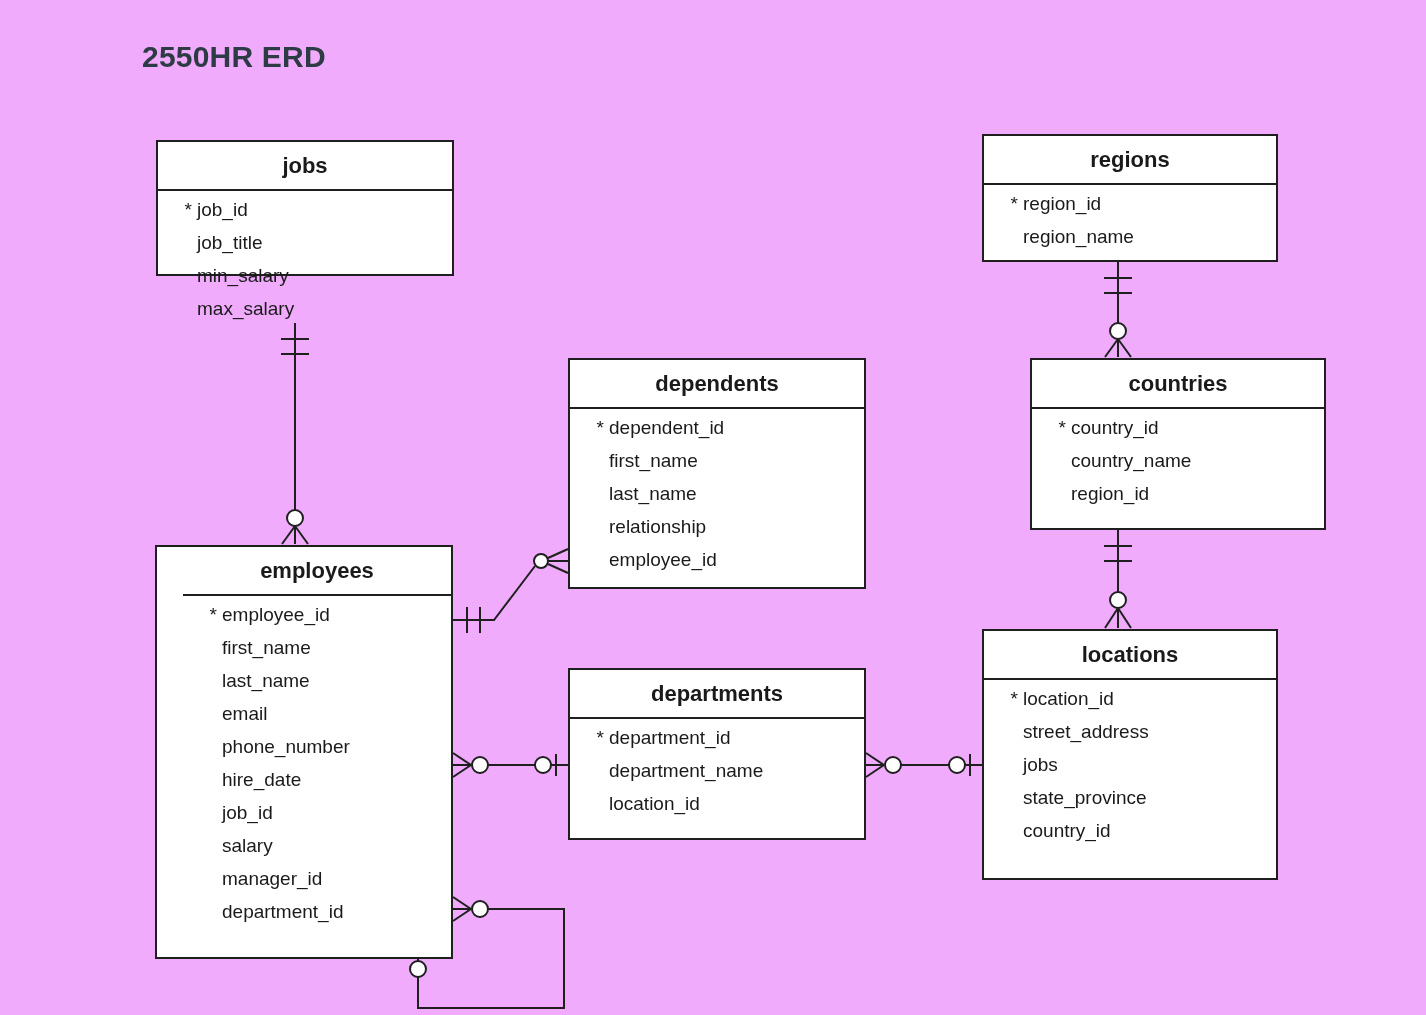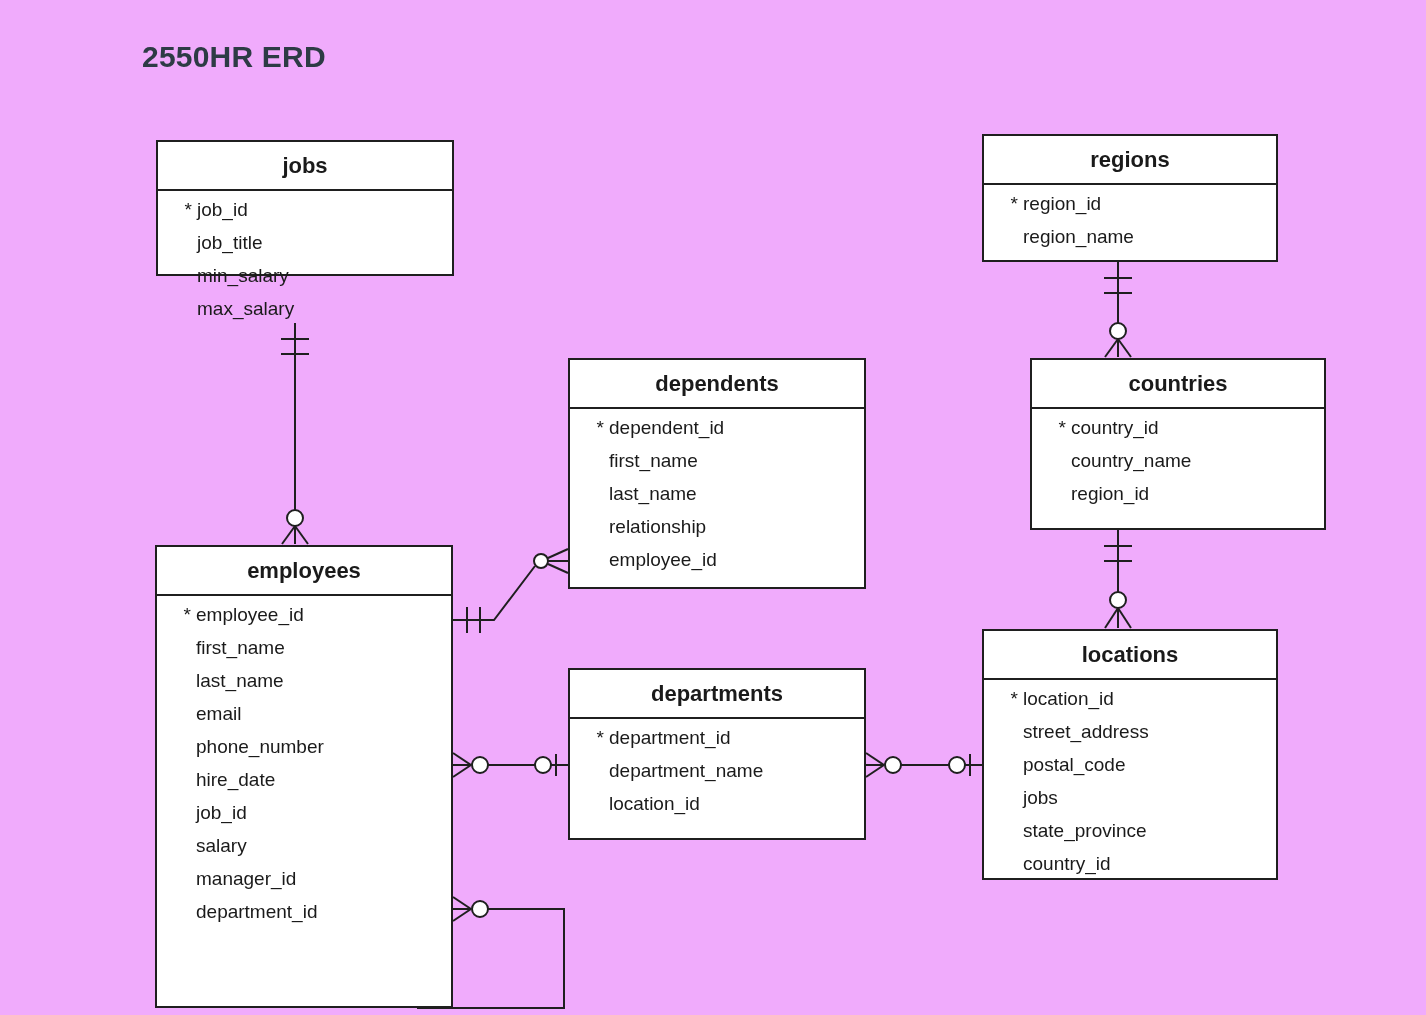--- a/index.html
+++ b/index.html
@@ -64,21 +64,21 @@
     text-align: right;
     flex: 0 0 34px;
   }
   .fname { margin-left: 5px; }
 
   
   #t-jobs        { left: 156px; top: 140px; width: 298px; height: 136px; }
   #t-regions     { left: 982px; top: 134px; width: 296px; height: 128px; }
   #t-dependents  { left: 568px; top: 358px; width: 298px; height: 231px; }
   #t-countries   { left: 1030px; top: 358px; width: 296px; height: 172px; }
-  #t-employees   { left: 155px; top: 545px; width: 298px; height: 463px; }
+  #t-employees   { left: 155px; top: 545px; width: 298px; height: 414px; padding-left: 26px; }
   #t-departments { left: 568px; top: 668px; width: 298px; height: 172px; }
   #t-locations   { left: 982px; top: 629px; width: 296px; height: 251px; }
 </style>
 </head>
 <body>
 
 <div class="canvas">
 
   <h1 class="title">2550HR ERD</h1>
 
@@ -244,20 +244,19 @@
       <div class="fld"><span class="pk"></span><span class="fname">department_name</span></div>
       <div class="fld"><span class="pk"></span><span class="fname">location_id</span></div>
     </div>
   </div>
 
   <div class="tbl" id="t-locations">
     <div class="tbl-h">locations</div>
     <div class="tbl-b">
       <div class="fld"><span class="pk">*</span><span class="fname">location_id</span></div>
       <div class="fld"><span class="pk"></span><span class="fname">street_address</span></div>
-      <div class="fld"><span class="pk"></span><span class="fname">postal_code</span></div>
       <div class="fld"><span class="pk"></span><span class="fname">jobs</span></div>
       <div class="fld"><span class="pk"></span><span class="fname">state_province</span></div>
       <div class="fld"><span class="pk"></span><span class="fname">country_id</span></div>
     </div>
   </div>
 
 </div>
 
 </body></html>

